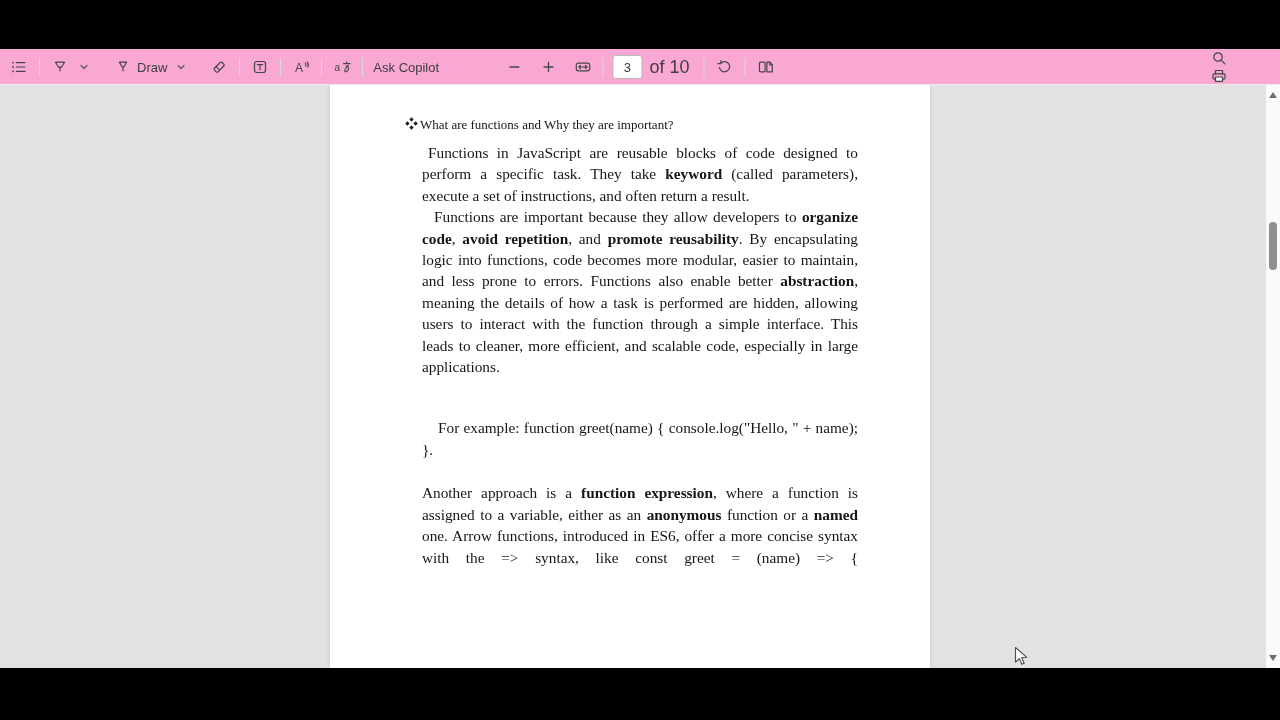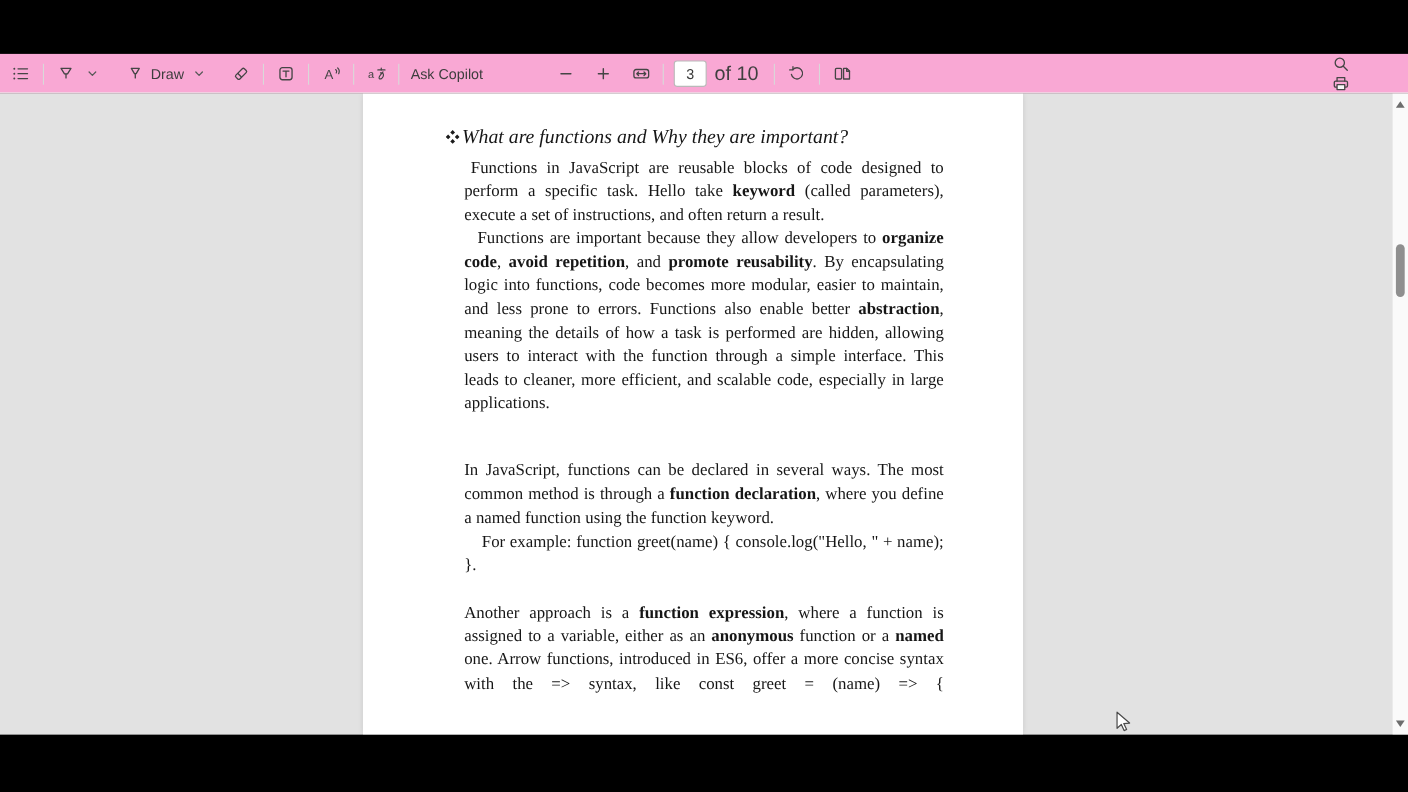--- a/index.html
+++ b/index.html
@@ -36,21 +36,21 @@
 
   .content { position:absolute; top:85px; left:0; width:1280px; height:583px;
              background:#e2e2e2; overflow:hidden; }
 
   .page { position:absolute; left:330px; top:0; width:600px; height:583px; background:#fff;
           box-shadow:0 0 5px rgba(0,0,0,0.10); }
   .page-inner { padding:28px 72px 0 92px; font-family:"Liberation Serif", serif;
                 font-size:15.3px; line-height:21.4px; color:#161616; }
 
   .doc-section + .doc-section { margin-top:40px; }
-  .doc-heading { font-size:18px; line-height:23px; margin-bottom:5px; white-space:nowrap; margin-left:-17px;font-style:italic; }
+  .doc-heading { font-size:13px; line-height:23px; margin-bottom:5px; white-space:nowrap; margin-left:-17px; }
   .doc-heading .bullet { display:inline-block; vertical-align:-1px; margin-right:2px; }
   .doc-heading .bullet.gap { margin-right:7px; }
   .doc-heading .bullet.gap svg { width:11px; height:11px; }
   .doc-para { text-align:justify; }
   .doc-para.justify-last { text-align-last:justify; }
   .doc-para b { font-weight:bold; }
 
   .scrollbar { position:absolute; right:0; top:0; width:14px; height:583px; background:#fafafa; }
   .scroll-arrow { position:absolute; left:0; width:14px; height:14px; display:flex;
                   align-items:center; justify-content:center; }
@@ -280,25 +280,24 @@
 </div>
 
 <div class="content">
 
   <div class="page">
     <div class="page-inner sections">
         <section class="doc-section">
           <div class="doc-heading"><span class="bullet"><svg width="13" height="13" viewBox="0 0 12 12" aria-hidden="true">
                 <path fill="#1b1b1b" d="M6 .2 8 2.2 6 4.2 4 2.2Z M.2 6 2.2 4 4.2 6 2.2 8Z M11.8 6 9.8 8 7.8 6 9.8 4Z M6 11.8 4 9.8 6 7.8 8 9.8Z"></path>
               </svg></span><span>What are functions and Why they are important?</span></div>
-          <p class="doc-para" style="text-indent: 6px;"><span>Functions in JavaScript are reusable blocks of code designed to perform a specific task. Hello take </span><b>keyword</b><span> (called parameters), execute a set of instructions, and often return a result.</span></p>
+          <p class="doc-para" style="text-indent: 6px;"><span>Functions in JavaScript are reusable blocks of code designed to perform a specific task. They take </span><b>keyword</b><span> (called parameters), execute a set of instructions, and often return a result.</span></p>
           <p class="doc-para" style="text-indent: 12px;"><span>Functions are important because they allow developers to </span><b>organize code</b><span>, </span><b>avoid repetition</b><span>, and </span><b>promote reusability</b><span>. By encapsulating logic into functions, code becomes more modular, easier to maintain, and less prone to errors. Functions also enable better </span><b>abstraction</b><span>, meaning the details of how a task is performed are hidden, allowing users to interact with the function through a simple interface. This leads to cleaner, more efficient, and scalable code, especially in large applications.</span></p>
         </section>
         <section class="doc-section">
-          <p class="doc-para" style="text-indent: 0px;"><span>In JavaScript, functions can be declared in several ways. The most common method is through a </span><b>function declaration</b><span>, where you define a named function using the function keyword.</span></p>
           <p class="doc-para" style="text-indent: 16px;"><span>For example: function greet(name) { console.log("Hello, " + name); }.</span></p>
           <p class="doc-para justify-last" style="text-indent: 0px; margin-top: 22px;"><span>Another approach is a </span><b>function expression</b><span>, where a function is assigned to a variable, either as an </span><b>anonymous</b><span> function or a </span><b>named</b><span> one. Arrow functions, introduced in ES6, offer a more concise syntax with the =&gt; syntax, like const greet = (name) =&gt; {</span></p>
         </section>
       </div>
   </div>
 
   <div class="scrollbar">
     <div class="scroll-arrow up">
         <span class="tri-up"></span>
       </div>

